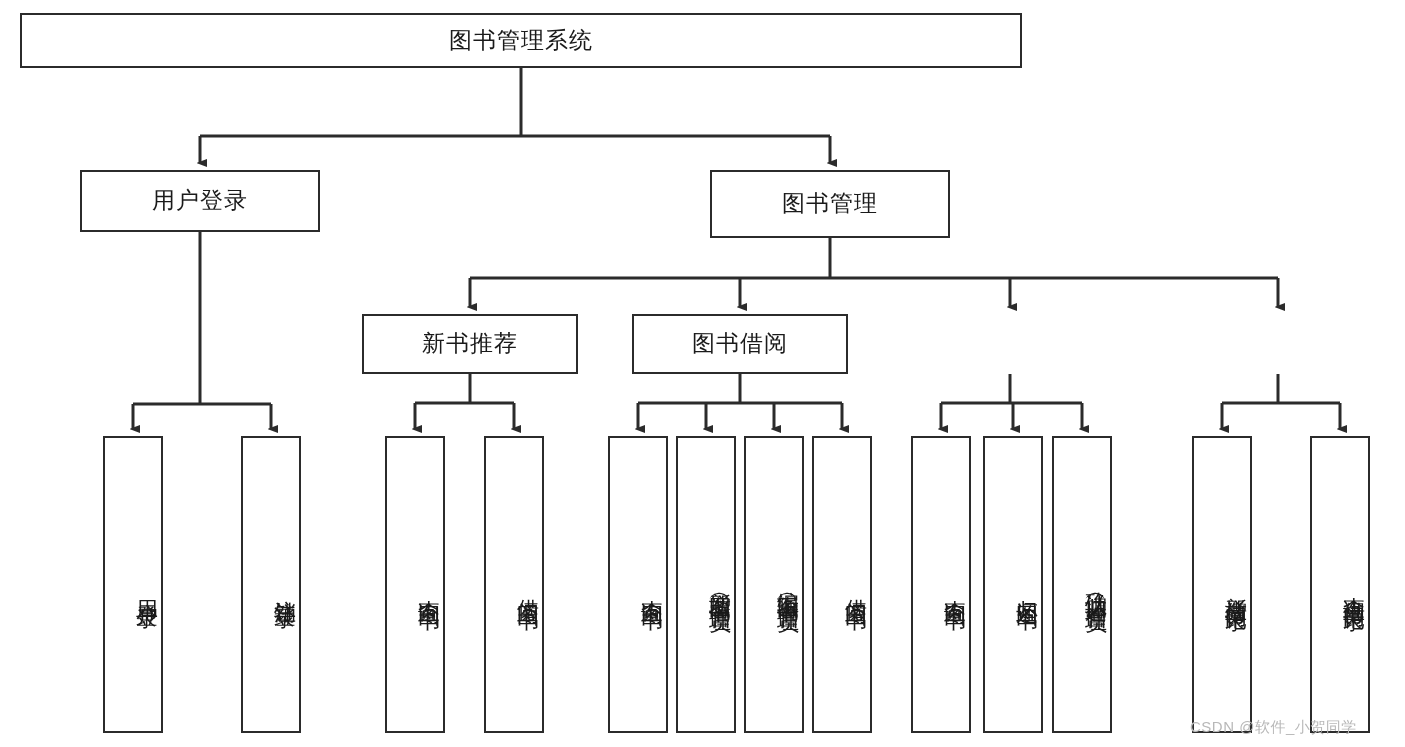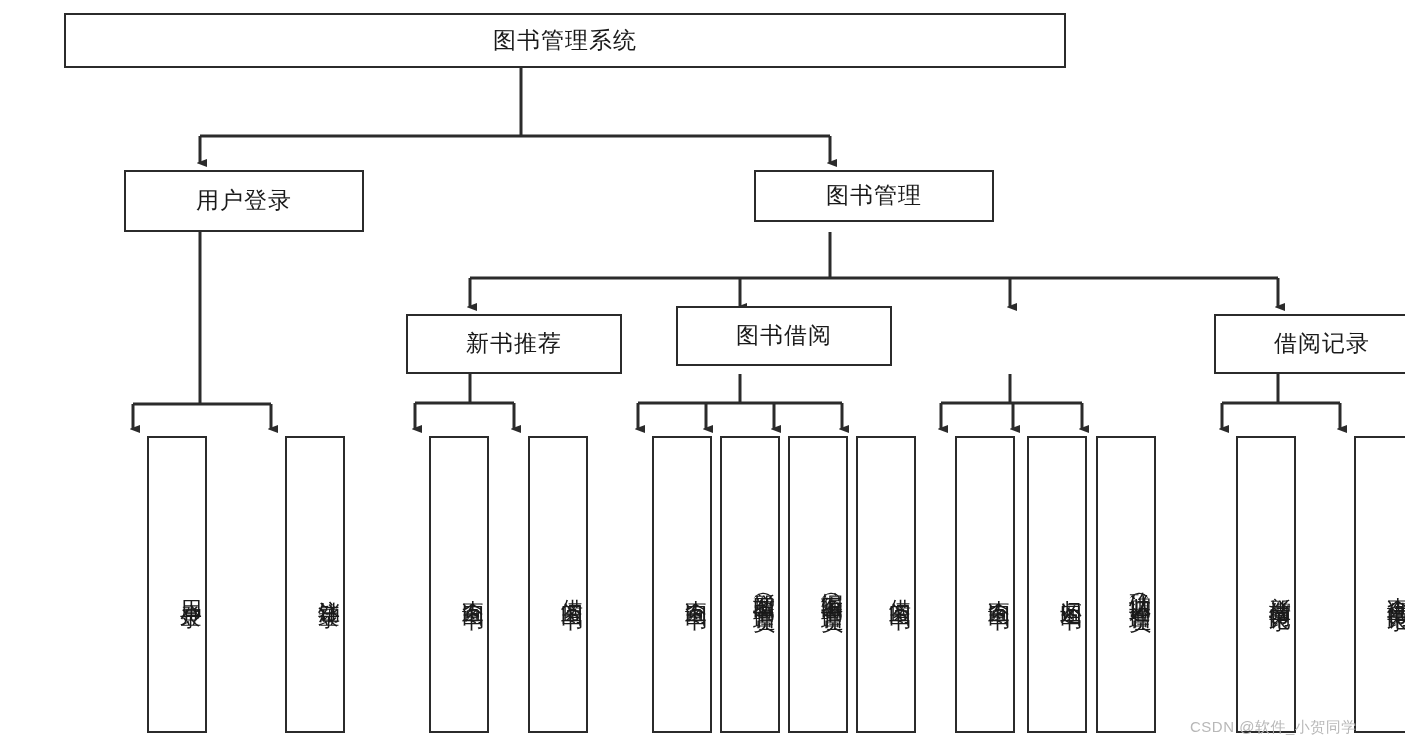--- a/index.html
+++ b/index.html
@@ -27,21 +27,20 @@
   }
   .node {
     position: absolute;
     box-sizing: border-box;
     border: 2px solid #a3a3a3;
     background: #ffffff;
     display: flex;
     align-items: center;
     justify-content: center;
     color: #1a1a1a;
-    margin-left: 44px;
   }
   .node.horiz {
     font-size: 23px;
     letter-spacing: 1px;
     line-height: 1.2;
   }
   .node.vert {
     writing-mode: vertical-rl;
     text-orientation: upright;
     font-size: 22px;
@@ -119,32 +118,29 @@
     </g>
   </svg>
 
   <div class="node horiz" style="left: 20px; top: 13px; width: 1002px; height: 55px; border-color: rgb(43, 43, 43); background: rgb(255, 255, 255); color: rgb(26, 26, 26);">
     <span>图书管理系统</span>
   </div>
 
   <div class="node horiz" style="left: 80px; top: 170px; width: 240px; height: 62px; border-color: rgb(43, 43, 43); background: rgb(255, 255, 255); color: rgb(26, 26, 26);">
     <span>用户登录</span>
   </div>
-  <div class="node horiz" style="left: 710px; top: 170px; width: 240px; height: 52px; border-color: rgb(43, 43, 43); background: rgb(255, 255, 255); color: rgb(26, 26, 26);">
+  <div class="node horiz" style="left: 710px; top: 170px; width: 240px; height: 68px; border-color: rgb(43, 43, 43); background: rgb(255, 255, 255); color: rgb(26, 26, 26);">
     <span>图书管理</span>
   </div>
 
   <div class="node horiz" style="left: 362px; top: 314px; width: 216px; height: 60px; border-color: rgb(43, 43, 43); background: rgb(255, 255, 255); color: rgb(26, 26, 26);">
     <span>新书推荐</span>
   </div>
-  <div class="node horiz" style="left: 632px; top: 306px; width: 216px; height: 60px; border-color: rgb(43, 43, 43); background: rgb(255, 255, 255); color: rgb(26, 26, 26);">
+  <div class="node horiz" style="left: 632px; top: 314px; width: 216px; height: 60px; border-color: rgb(43, 43, 43); background: rgb(255, 255, 255); color: rgb(26, 26, 26);">
     <span>图书借阅</span>
-  </div>
-  <div class="node horiz" style="left: 1170px; top: 314px; width: 216px; height: 60px; border-color: rgb(43, 43, 43); background: rgb(255, 255, 255); color: rgb(26, 26, 26);">
-    <span>借阅记录</span>
   </div>
 
   <div class="node vert" style="left: 103px; top: 436px; width: 60px; height: 297px; border-color: rgb(43, 43, 43); background: rgb(255, 255, 255); color: rgb(26, 26, 26);">
     <span>用户登录</span>
   </div>
   <div class="node vert" style="left: 241px; top: 436px; width: 60px; height: 297px; border-color: rgb(43, 43, 43); background: rgb(255, 255, 255); color: rgb(26, 26, 26);">
     <span>注销登录</span>
   </div>
   <div class="node vert" style="left: 385px; top: 436px; width: 60px; height: 297px; border-color: rgb(43, 43, 43); background: rgb(255, 255, 255); color: rgb(26, 26, 26);">
     <span>查询图书</span>

